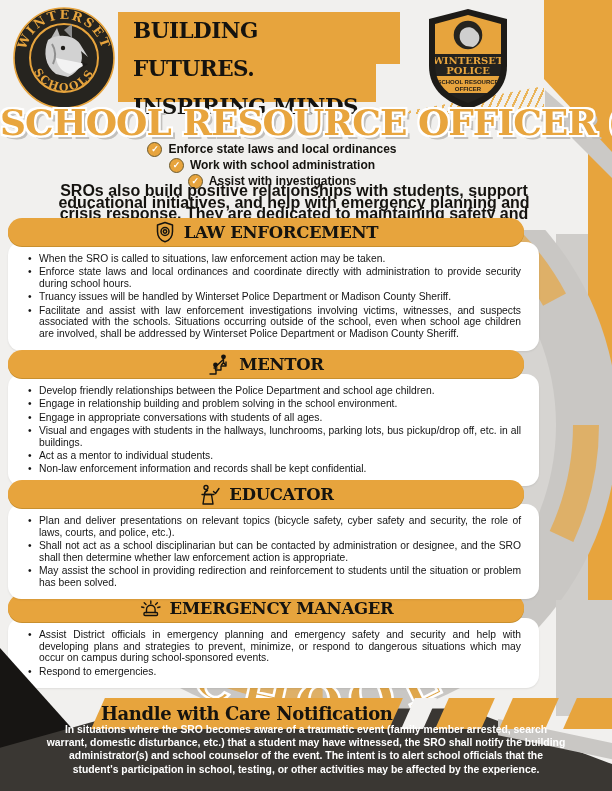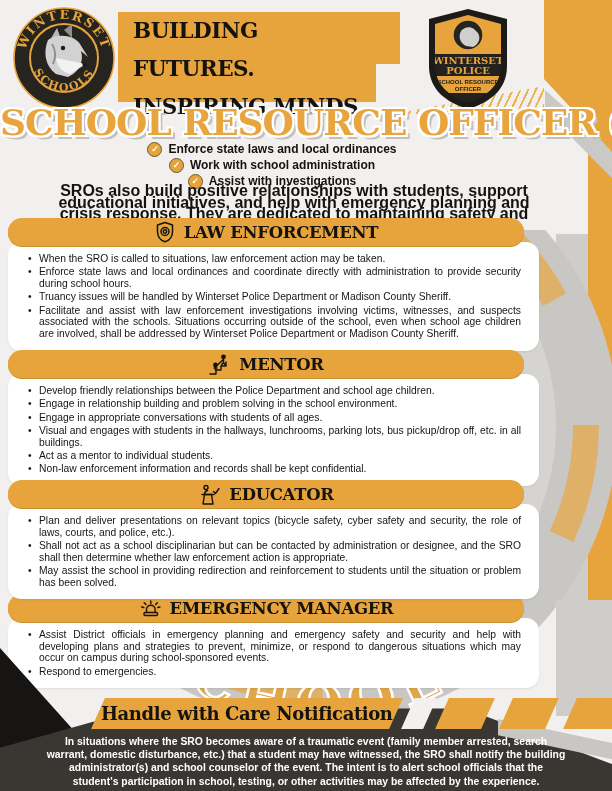--- a/index.html
+++ b/index.html
@@ -71,21 +71,21 @@
   .hwc{position:absolute;left:98px;top:698px;width:298px;height:31px;background:#e7a43d;
         transform:skewX(-24deg);z-index:5;display:flex;align-items:center;justify-content:center;}
   .hwc span{transform:skewX(24deg);font-family:"DejaVu Serif",serif;font-weight:bold;
         font-size:18px;letter-spacing:-0.4px;color:#15130f;white-space:nowrap;}
   .stripe{position:absolute;top:698px;height:31px;transform:skewX(-24deg);z-index:5;}
   .st-w{left:408px;width:22px;background:#f2f1ef;}
   .st-1{left:442px;width:46px;background:#e7a43d;}
   .st-2{left:506px;width:46px;background:#e7a43d;}
   .st-3{left:570px;width:60px;background:#e7a43d;}
   .footer-text{position:absolute;left:46px;top:723px;width:520px;z-index:6;color:#fff;
-        font-weight:bold;font-size:10.4px;line-height:13.2px;text-align:center;margin-top:12px;}
+        font-weight:bold;font-size:10.4px;line-height:13.2px;text-align:center;}
 </style>
 </head>
 <body>
 
 <div class="page">
 
   <svg class="watermark" width="612" height="561" viewBox="0 0 612 561">
     <circle cx="320" cy="195" r="298" fill="#c9c7c4"></circle>
     <circle cx="320" cy="195" r="236" fill="#d6d4d1"></circle>
     <circle cx="320" cy="195" r="266" fill="none" stroke="#e2ab58" stroke-width="26" stroke-dasharray="175 300" stroke-dashoffset="60" opacity="0.85"></circle>

